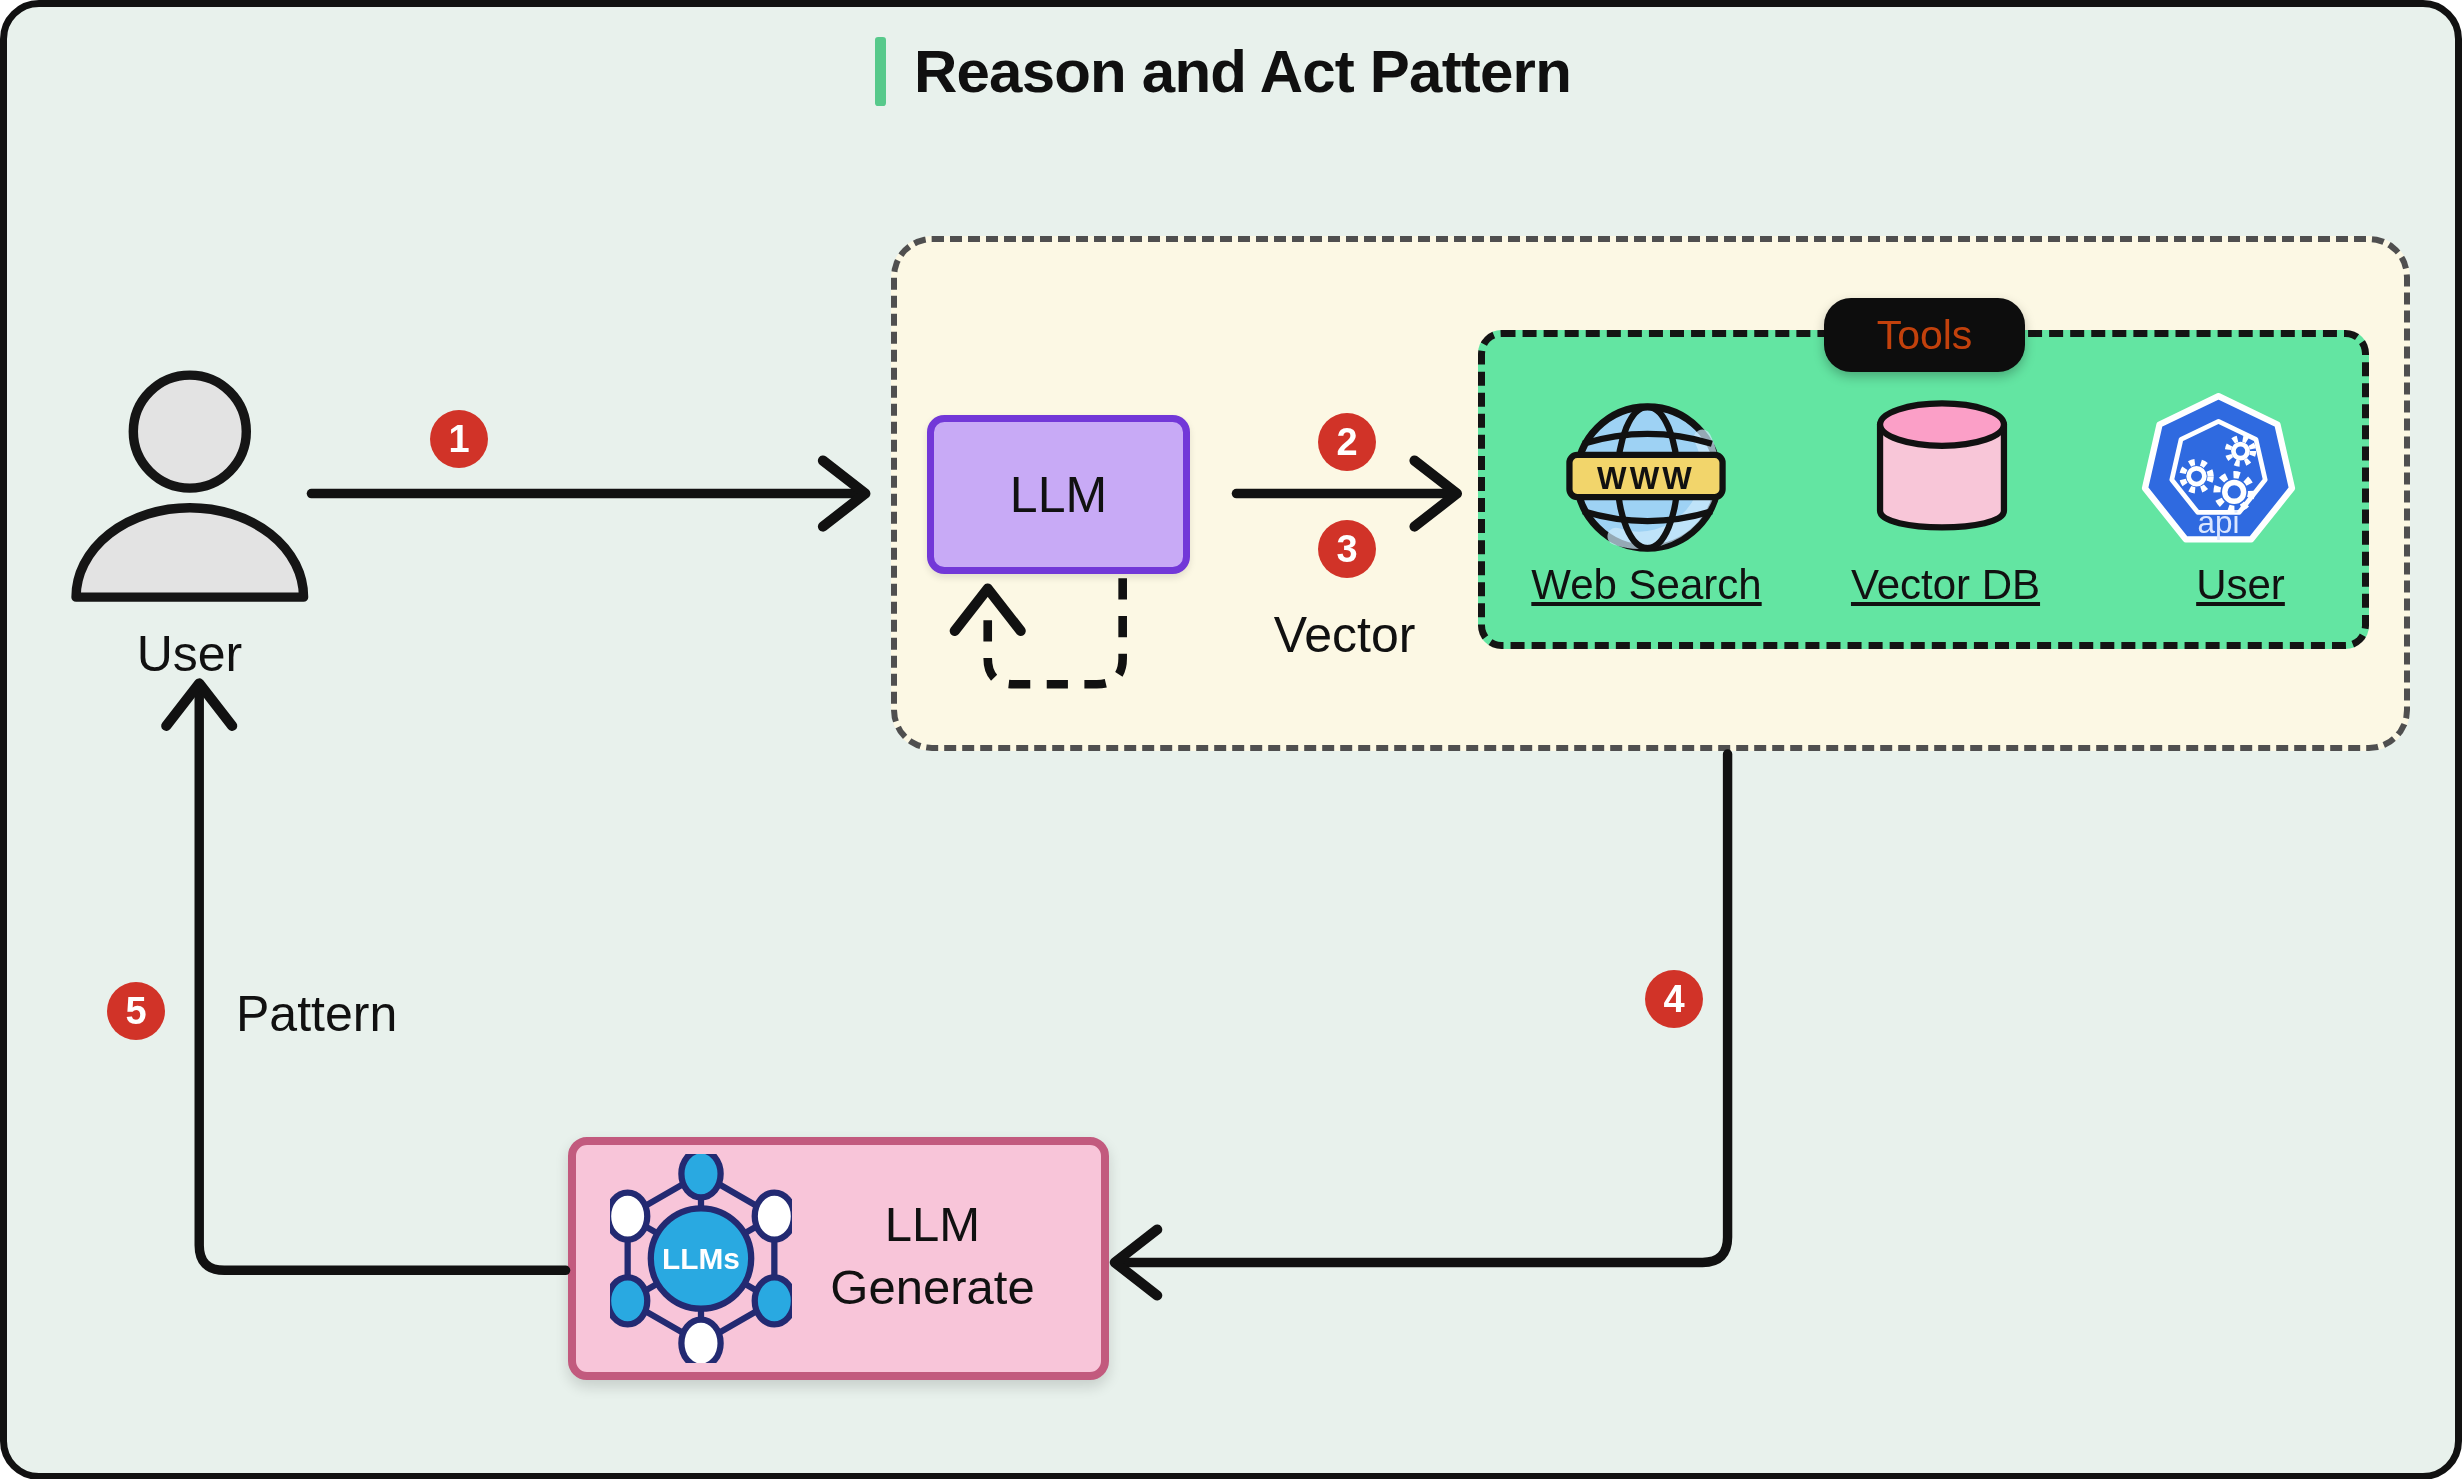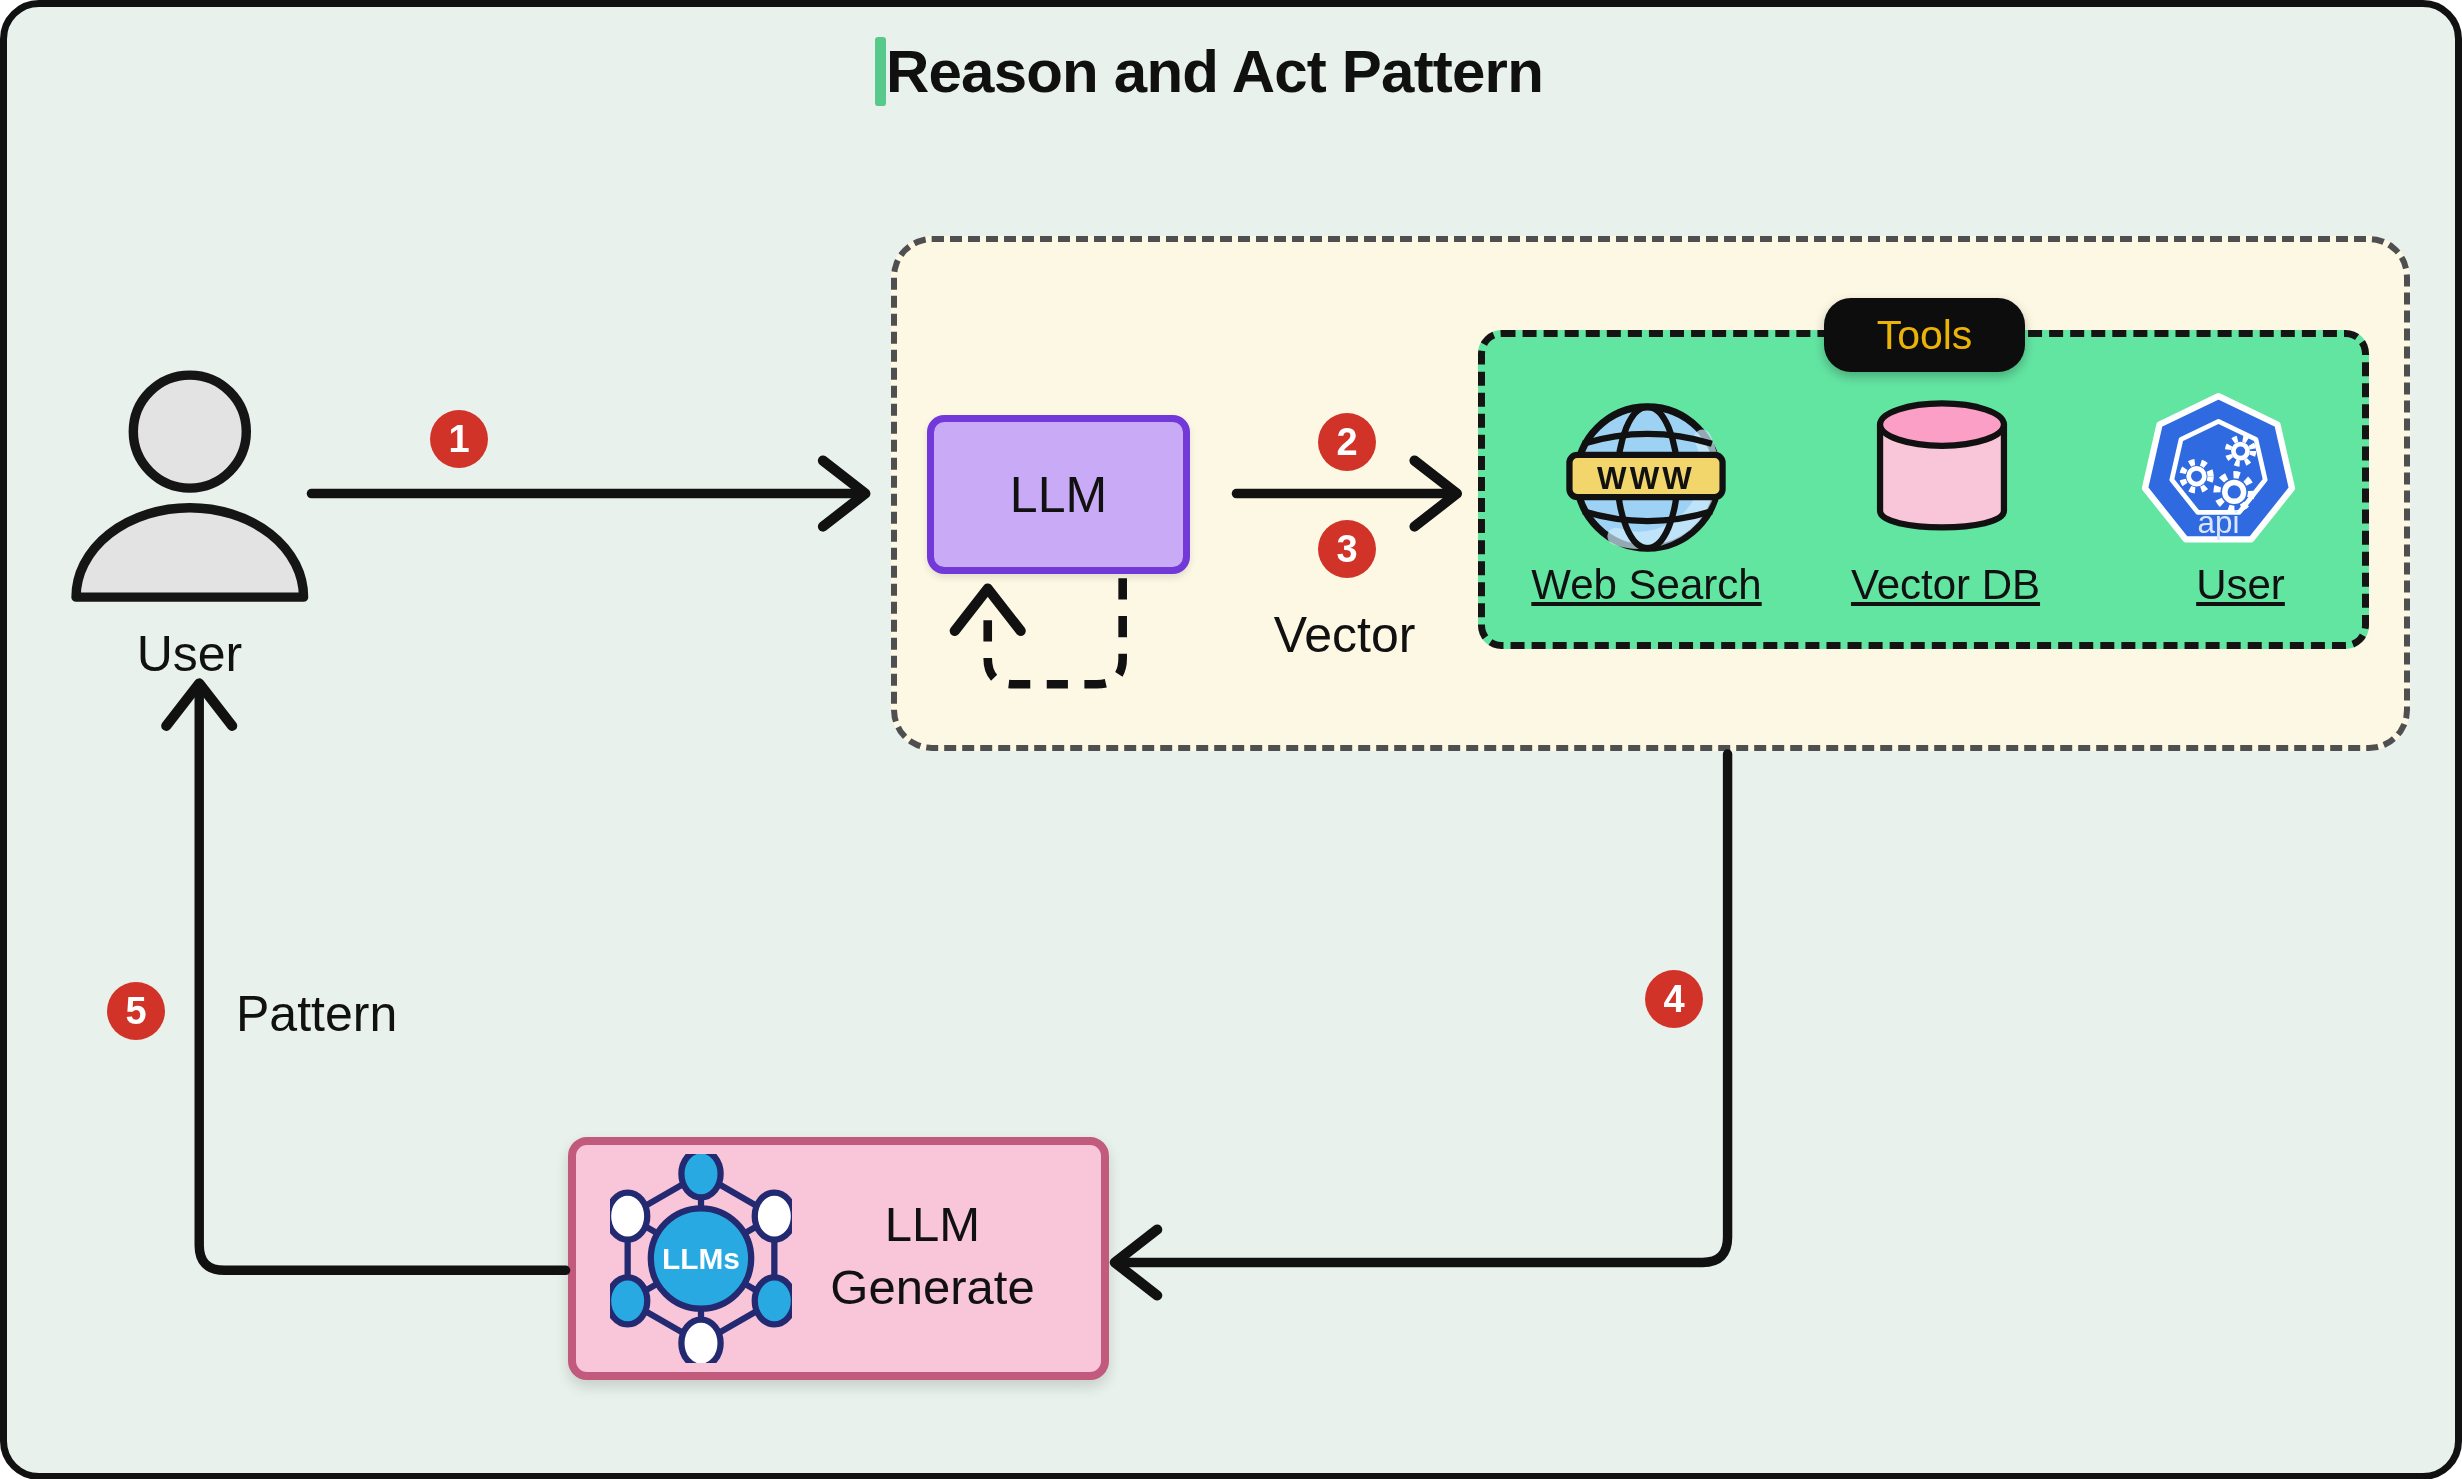--- a/index.html
+++ b/index.html
@@ -3,36 +3,36 @@
 <meta charset="utf-8">
 <style>
   html,body{margin:0;padding:0;background:#ffffff;}
   *{box-sizing:border-box;}
   .canvas{
     position:relative;width:2462px;height:1480px;
     background:#e8f1ec;border:7px solid #111111;border-radius:39px;
     font-family:"Liberation Sans",sans-serif;color:#111111;overflow:hidden;
   }
   
-  .title-wrap{position:absolute;left:868px;top:30px;display:flex;align-items:flex-end;gap:0;}
+  .title-wrap{position:absolute;left:868px;top:30px;display:flex;align-items:flex-end;gap:28px;}
   .title-bar{width:11px;height:69px;background:#57c98b;border-radius:3.1px;}
   .title-text{font-size:60px;font-weight:700;letter-spacing:-0.8px;color:#101010;white-space:nowrap;}
   
   .react-box{
     position:absolute;left:884px;top:229px;width:1519px;height:515px;
     background:#fcf8e4;border:6.3px dashed #4f4f4f;border-radius:41px;
   }
   .tools-box{
     position:absolute;left:1471px;top:323px;width:891px;height:319px;
     background:#63e5a2;border:7.8px dashed #141414;border-radius:23.5px;
   }
   .tools-pill{
     position:absolute;left:1817px;top:291px;width:201px;height:74px;
     background:#0d0d0d;border-radius:27px;display:flex;align-items:center;justify-content:center;
-    color:#eab308;font-size:41px;box-shadow:0 4.7px 11px rgba(0,0,0,.25);
+    color:#c2410c;font-size:41px;box-shadow:0 4.7px 11px rgba(0,0,0,.25);
   }
   .llm-box{
     position:absolute;left:920px;top:408px;width:263px;height:159px;
     background:#c8aaf6;border:7px solid #7238d8;border-radius:17.3px;
     display:flex;align-items:center;justify-content:center;
     font-size:50px;font-weight:500;box-shadow:0 3.9px 7.8px rgba(0,0,0,.10);
   }
   .gen-box{
     position:absolute;left:561px;top:1130px;width:541px;height:243px;
     background:#f8c5d9;border:8.6px solid #c25a7e;border-radius:19px;

